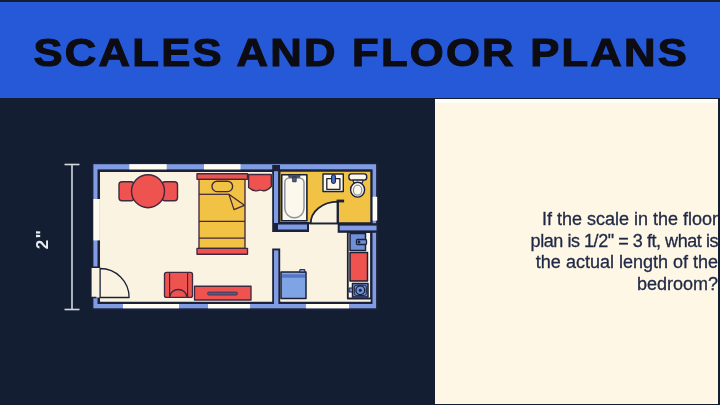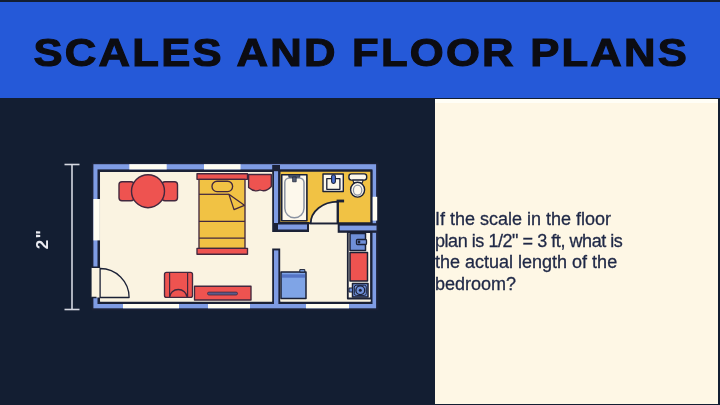--- a/index.html
+++ b/index.html
@@ -13,21 +13,21 @@
 <div class="abs" style="left:0;top:2px;width:720px;height:96px;background:#2559d8;"></div>
 
 <div class="abs" style="left:0;top:28.5px;width:720px;height:48px;">
   <span id="title" style="display:block;width:max-content;font-weight:bold;font-size:39px;line-height:48px;color:#0c0c12;letter-spacing:2px;-webkit-text-stroke:1.1px #0c0c12;transform-origin:0 50%;transform:translateX(33.5px) scaleX(1.118);white-space:nowrap;">SCALES AND FLOOR PLANS</span>
 </div>
 
 <div class="abs" style="left:435px;top:99px;width:283px;height:305px;background:#fef7e5;"></div>
 
 <div class="abs" style="left:435px;top:99px;width:283px;height:4px;background:#fffef6;"></div>
 
-<div class="abs" style="left:435px;top:209.3px;width:283px;text-align:left;font-size:18px;line-height:21.6px;color:#1f2846;-webkit-text-stroke:0.3px #1f2846;">
+<div class="abs" style="left:435px;top:209.3px;width:283px;text-align:right;font-size:18px;line-height:21.6px;color:#1f2846;-webkit-text-stroke:0.3px #1f2846;">
 If the scale in the floor<br>
 <span style="letter-spacing:-0.45px;">plan is 1/2" = 3 ft, what is</span><br>
 the actual length of the<br>
 bedroom?
 </div>
 
 <svg class="abs" style="left:0;top:0;" width="720" height="405" viewBox="0 0 720 405">
   <g stroke-linejoin="round" stroke-linecap="butt">
 
     <g stroke="#d5d8e1" stroke-width="1.6" fill="none">

